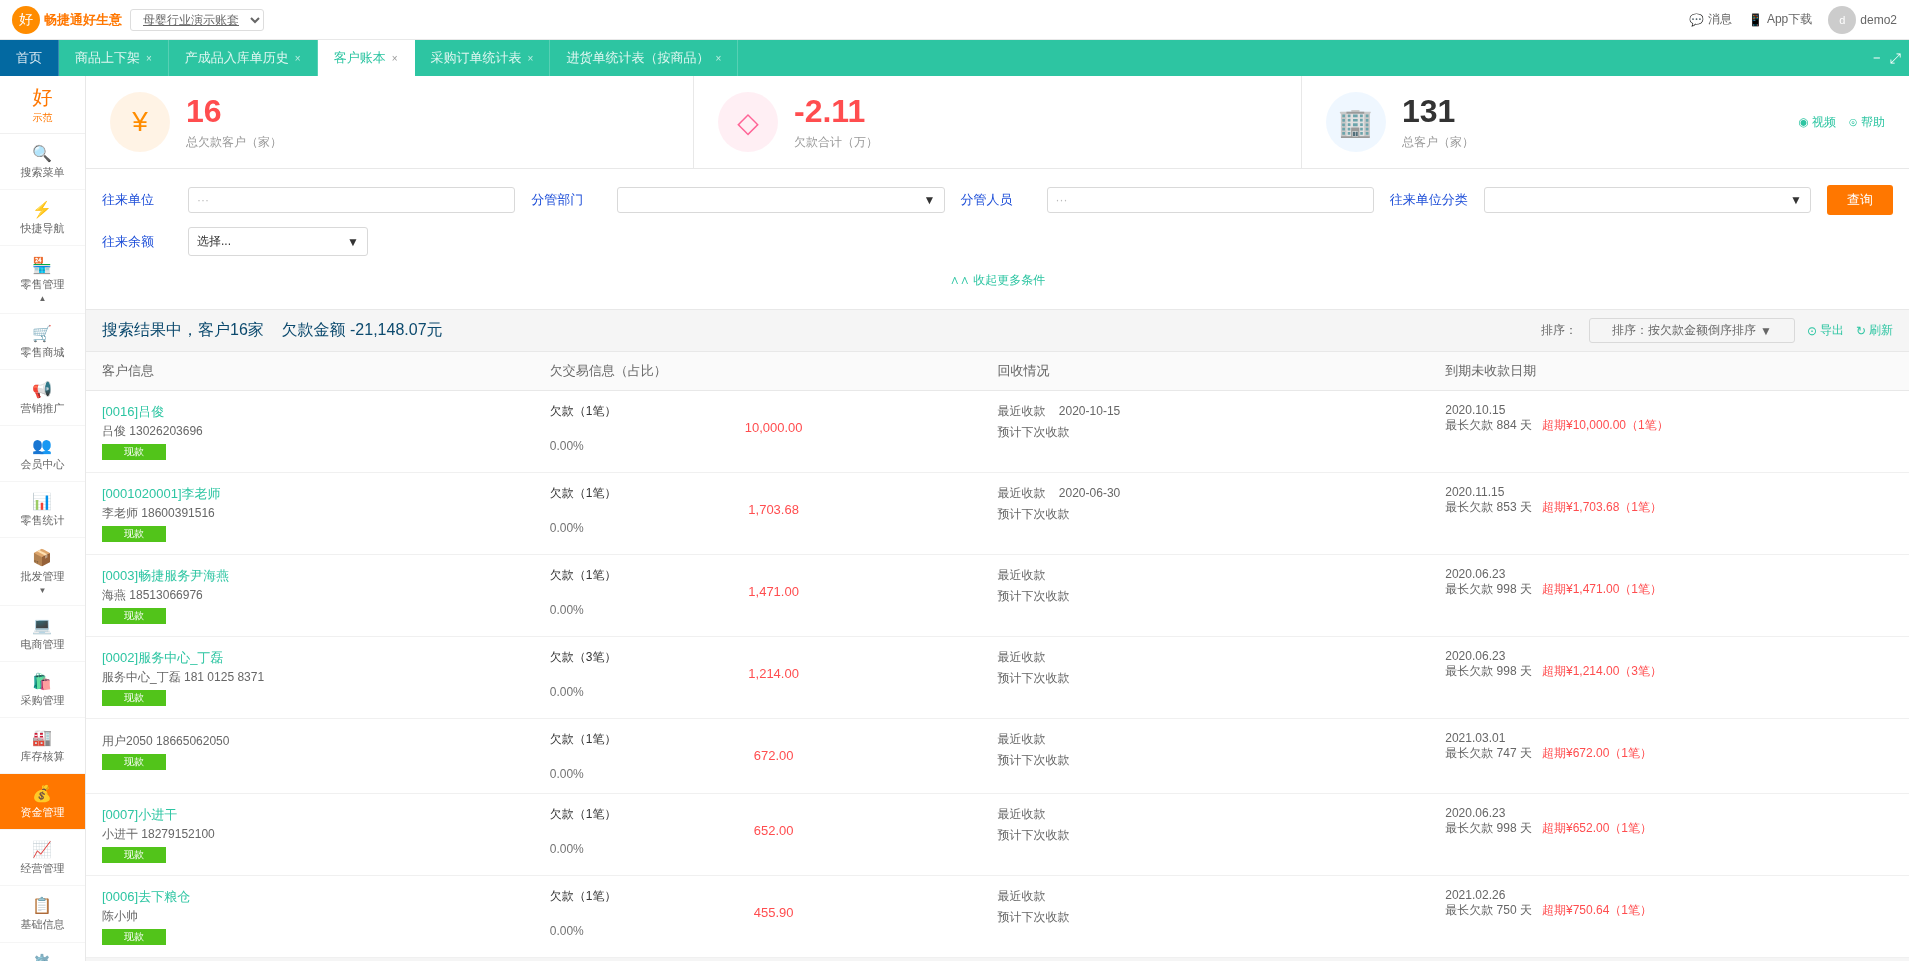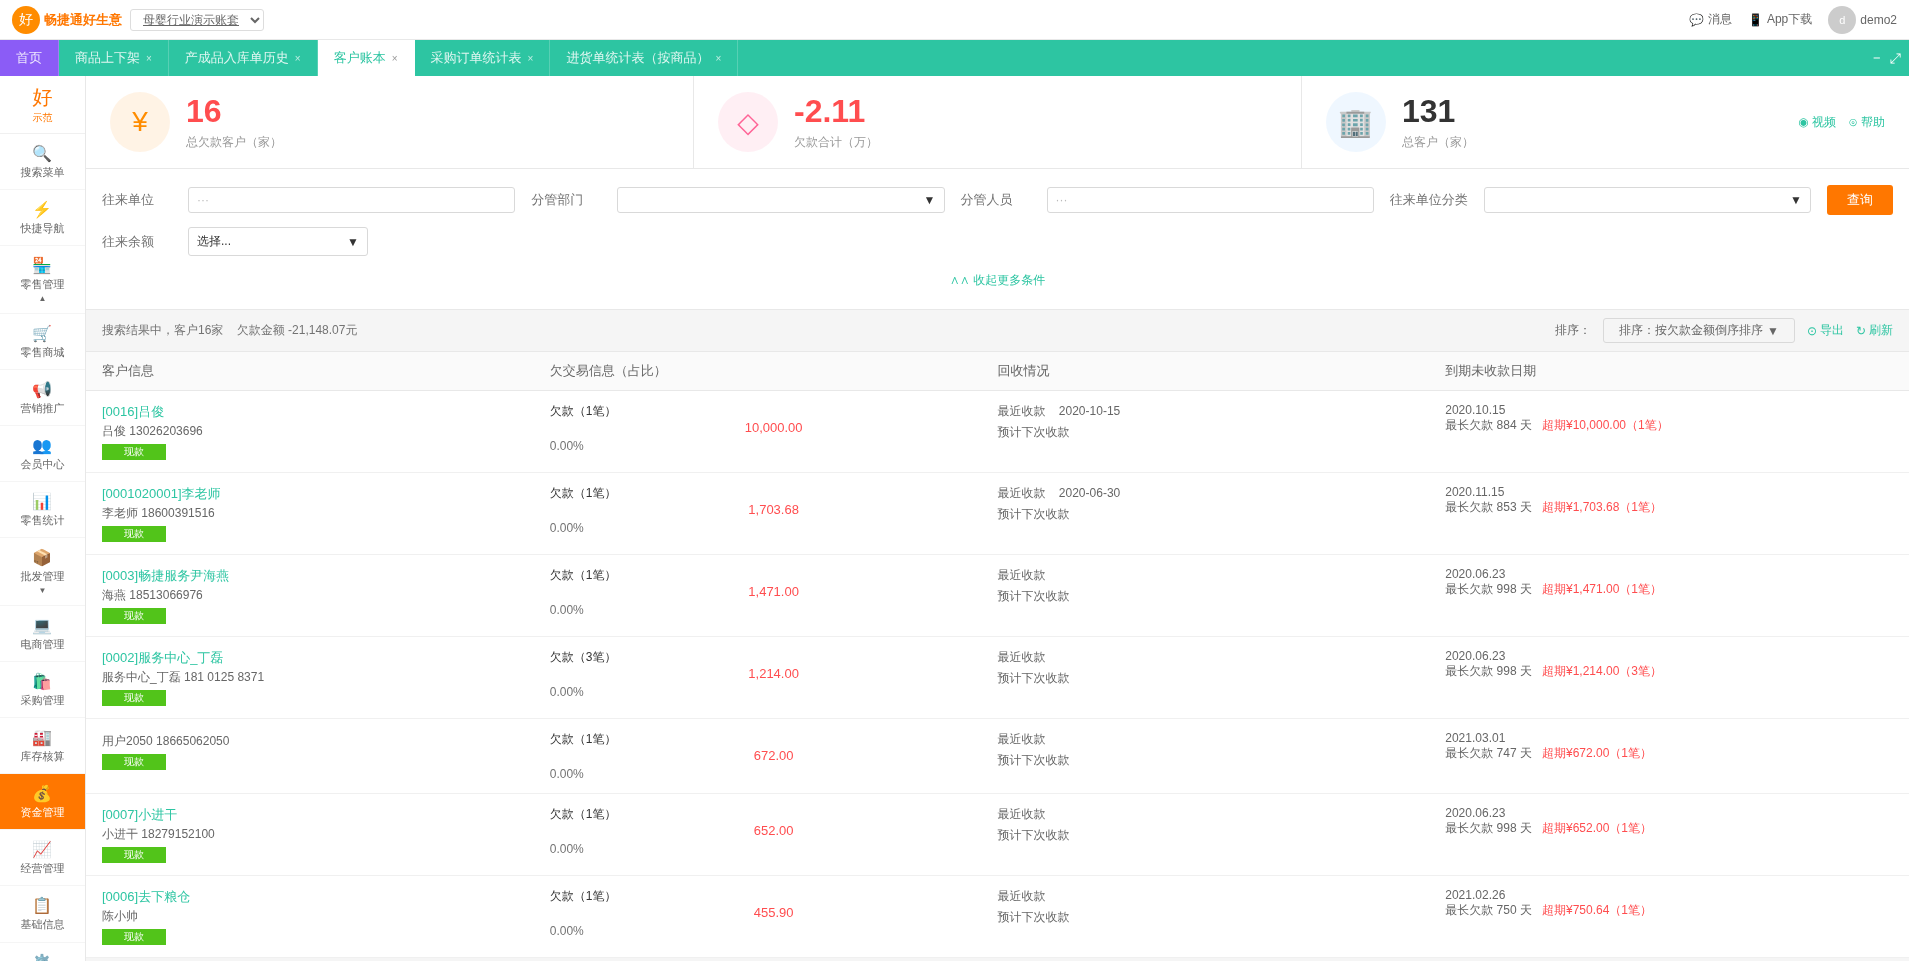--- a/index.html
+++ b/index.html
@@ -12,21 +12,21 @@
     .logo-icon { width: 28px; height: 28px; background: #ff8c00; border-radius: 50%; display: flex; align-items: center; justify-content: center; color: #fff; font-size: 14px; }
     .logo-text { color: #ff7700; font-size: 13px; font-weight: bold; }
     .demo-selector { color: #666; font-size: 12px; border: 1px solid #ddd; padding: 2px 8px; border-radius: 3px; background: #fff; cursor: pointer; text-decoration: underline; }
     .top-bar-right { display: flex; align-items: center; gap: 16px; }
     .top-bar-btn { display: flex; align-items: center; gap: 4px; color: #666; font-size: 12px; cursor: pointer; }
     .avatar { width: 28px; height: 28px; background: #ccc; border-radius: 50%; overflow: hidden; display: flex; align-items: center; justify-content: center; color: #fff; font-size: 11px; }
 
     
     .tab-bar { display: flex; background: #2dc5a2; height: 36px; align-items: stretch; padding-left: 0; }
     .tab { display: flex; align-items: center; padding: 0 16px; cursor: pointer; color: rgba(255,255,255,0.85); font-size: 13px; border-right: 1px solid rgba(255,255,255,0.2); gap: 6px; white-space: nowrap; }
-    .tab.home { background: #8b5cf6; }
+    .tab.home { background: #0369a1; }
     .tab.active { background: #fff; color: #2dc5a2; }
     .tab .close-icon { font-size: 10px; color: rgba(255,255,255,0.7); cursor: pointer; }
     .tab.active .close-icon { color: #999; }
     .tab-actions { margin-left: auto; display: flex; align-items: center; padding: 0 8px; gap: 6px; }
     .tab-action-btn { color: #fff; cursor: pointer; font-size: 14px; }
 
     
     .main-layout { display: flex; height: calc(100vh - 76px); }
 
     
@@ -48,32 +48,32 @@
     .stat-icon.pink { background: rgba(255,100,150,0.1); color: #ff6496; }
     .stat-icon.blue { background: rgba(100,180,255,0.1); color: #64b4ff; }
     .stat-value { font-size: 32px; font-weight: bold; }
     .stat-value.red { color: #ff4d4f; }
     .stat-label { font-size: 12px; color: #999; margin-top: 4px; }
     .stat-top-right { margin-left: auto; display: flex; gap: 12px; font-size: 12px; color: #999; }
 
     
     .filter-area { background: #fff; padding: 16px; margin-top: 0; }
     .filter-row { display: flex; align-items: center; gap: 16px; margin-bottom: 12px; }
-    .filter-label { color: #737373; font-size: 13px; white-space: nowrap; min-width: 70px; }
+    .filter-label { color: #1d4ed8; font-size: 13px; white-space: nowrap; min-width: 70px; }
     .filter-input { flex: 1; border: 1px solid #d9d9d9; border-radius: 3px; padding: 5px 8px; font-size: 12px; display: flex; align-items: center; justify-content: space-between; cursor: pointer; background: #fff; min-width: 180px; color: #333; }
     .filter-input .dots { color: #bbb; }
     .filter-select { flex: 1; border: 1px solid #d9d9d9; border-radius: 3px; padding: 5px 8px; font-size: 12px; display: flex; align-items: center; justify-content: space-between; cursor: pointer; min-width: 180px; background: #fff; }
     .btn-search { background: #ff7700; color: #fff; border: none; border-radius: 3px; padding: 6px 20px; cursor: pointer; font-size: 13px; }
     .collapse-bar { text-align: center; color: #2dc5a2; font-size: 12px; cursor: pointer; padding: 4px; }
 
     
     .results-bar { display: flex; align-items: center; justify-content: space-between; background: #f5f5f5; padding: 8px 16px; border-top: 1px solid #e8e8e8; border-bottom: 1px solid #e8e8e8; }
-    .results-info { font-size: 12px; color: #737373; }
+    .results-info { font-size: 16px; color: #0c4a6e; }
     .results-actions { display: flex; align-items: center; gap: 12px; font-size: 12px; color: #666; }
-    .sort-select { border: 1px solid #d9d9d9; border-radius: 3px; padding: 3px 15px; font-size: 12px; cursor: pointer; display: flex; align-items: center; gap: 4px; }
+    .sort-select { border: 1px solid #d9d9d9; border-radius: 3px; padding: 3px 22px; font-size: 12px; cursor: pointer; display: flex; align-items: center; gap: 4px; }
     .action-link { color: #2dc5a2; cursor: pointer; display: flex; align-items: center; gap: 3px; }
 
     
     .table-container { background: #fff; }
     .table-header { display: grid; grid-template-columns: 2fr 2fr 2fr 2fr; padding: 10px 16px; border-bottom: 1px solid #e8e8e8; font-size: 13px; color: #666; font-weight: normal; background: #fafafa; }
     .table-row { display: grid; grid-template-columns: 2fr 2fr 2fr 2fr; padding: 12px 16px; border-bottom: 1px solid #f0f0f0; background: #fff; }
     .customer-name { color: #2dc5a2; cursor: pointer; font-size: 13px; }
     .customer-phone { color: #666; font-size: 12px; margin-top: 2px; }
     .tag { display: inline-block; background: #52c41a; color: #fff; font-size: 10px; padding: 1px 22px; border-radius: 0; margin-top: 4px; }
     .amount-red { color: #ff4d4f; font-size: 13px; text-align: center; }

